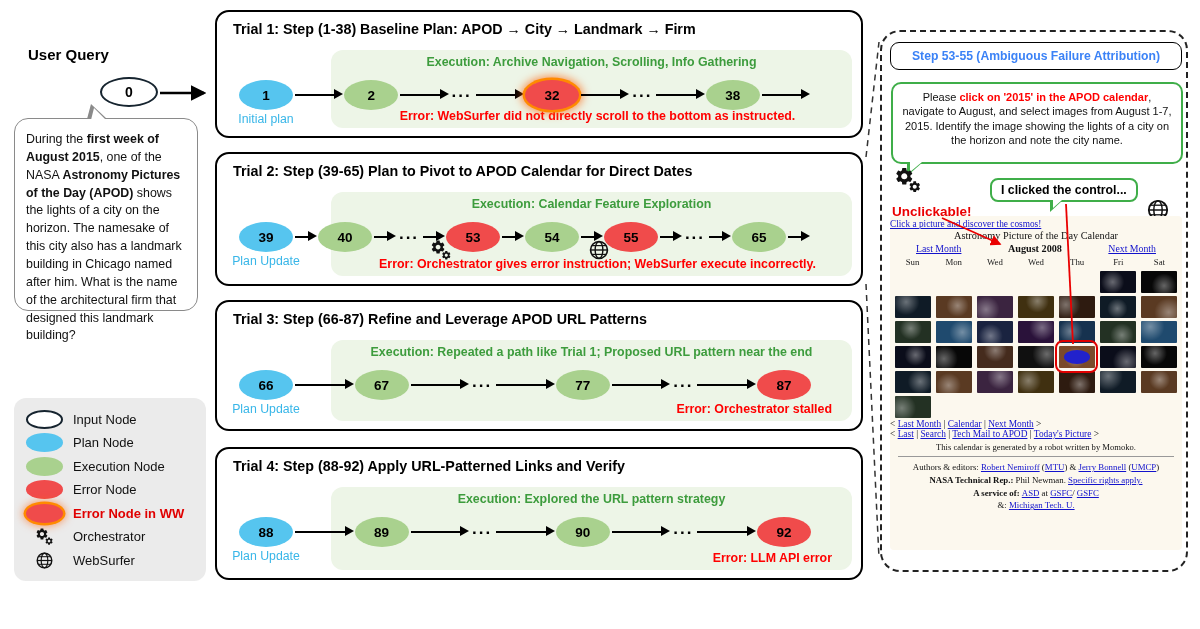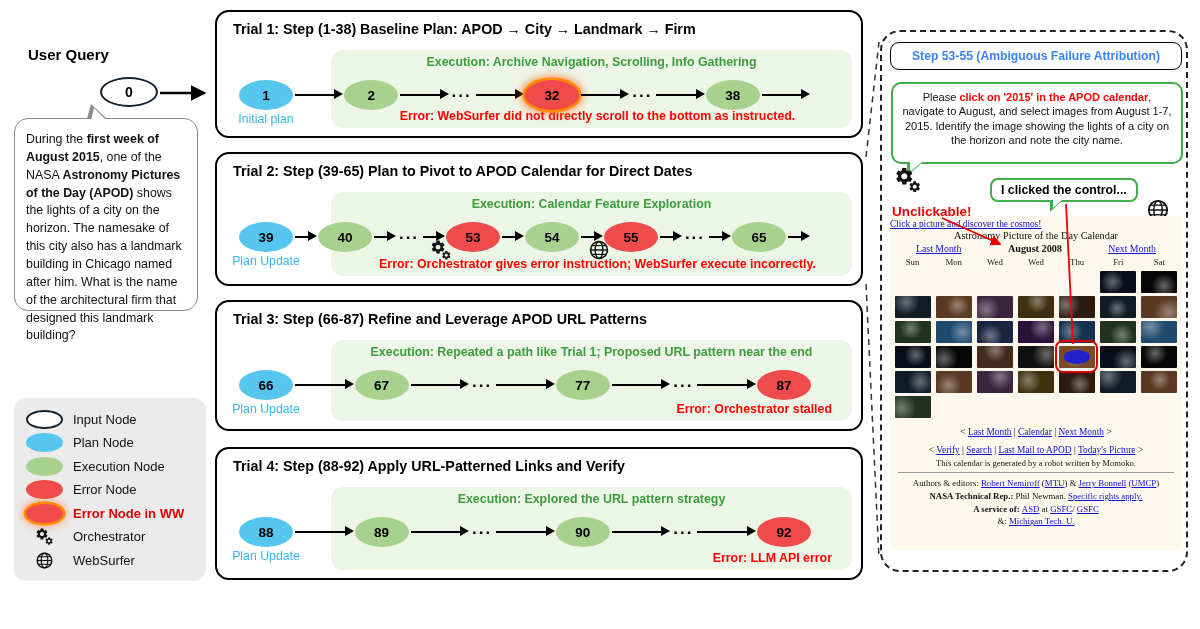--- a/index.html
+++ b/index.html
@@ -96,21 +96,21 @@
   .cal-days { display: grid; grid-template-columns: repeat(7, 1fr); text-align: center; font-size: 8.8px;
               color: #222; margin-top: 3px; padding: 0 2px; }
   .cal-grid { padding: 2px 2px 0; }
   .cal-grid-row { display: flex; height: 25px; }
   .cal-cell { width: 41px; display: flex; align-items: center; justify-content: center; position: relative; }
   .thumb { width: 36px; height: 22px; border-radius: 1px; }
   .thumb-hl-box { position: absolute; left: -1px; top: -4px; right: -1px; bottom: -4px; border: 2px solid #e00000;
                   border-radius: 8px; z-index: 3; }
   .oval { position: absolute; left: 50%; top: 50%; transform: translate(-50%,-50%); width: 26px; height: 14px;
           background: #2222cc; border-radius: 50%; z-index: 2; }
-  .cal-links { text-align: center; font-size: 9.4px; margin-top: 8px; }
+  .cal-links { font-size: 9.4px; margin-top: 0; }
   .cal-note { text-align: center; font-size: 8.6px; margin-top: 3px; }
   .cal-hr { border: none; border-top: 1px solid #999; margin: 4px 8px; }
   .cal-credit { text-align: center; font-size: 8.8px; line-height: 1.45; padding: 0 6px; }
 </style>
 </head>
 <body>
 
 <svg width="0" height="0" style="position:absolute" aria-hidden="true">
   <defs>
     <path id="gearp" fill="#111" d="M19.14 12.94c.04-.3.06-.61.06-.94 0-.32-.02-.64-.07-.94l2.03-1.58c.18-.14.23-.41.12-.61l-1.92-3.32c-.12-.22-.37-.29-.59-.22l-2.39.96c-.5-.38-1.03-.7-1.62-.94l-.36-2.54c-.04-.24-.24-.41-.48-.41h-3.84c-.24 0-.43.17-.47.41l-.36 2.54c-.59.24-1.13.57-1.62.94l-2.39-.96c-.22-.08-.47 0-.59.22L2.74 8.87c-.12.21-.08.47.12.61l2.03 1.58c-.05.3-.09.63-.09.94s.02.64.07.94l-2.03 1.58c-.18.14-.23.41-.12.61l1.92 3.32c.12.22.37.29.59.22l2.39-.96c.5.38 1.03.7 1.62.94l.36 2.54c.05.24.24.41.48.41h3.84c.24 0 .44-.17.47-.41l.36-2.54c.59-.24 1.13-.56 1.62-.94l2.39.96c.22.08.47 0 .59-.22l1.92-3.32c.12-.22.07-.47-.12-.61l-2.01-1.58zM12 15.6c-1.98 0-3.6-1.62-3.6-3.6s1.62-3.6 3.6-3.6 3.6 1.62 3.6 3.6-1.62 3.6-3.6 3.6z"></path>
@@ -478,21 +478,21 @@
             </div>
             <div class="cal-cell"></div>
             <div class="cal-cell"></div>
             <div class="cal-cell"></div>
             <div class="cal-cell"></div>
             <div class="cal-cell"></div>
             <div class="cal-cell"></div>
           </div>
         </div>
       <div class="cal-links"><span>&lt; </span><span class="link">Last Month</span><span> | </span><span class="link">Calendar</span><span> | </span><span class="link">Next Month</span><span> &gt;</span></div>
-      <div class="cal-links"><span>&lt; </span><span class="link">Verify</span><span> | </span><span class="link">Search</span><span> | </span><span class="link">Last Mail to APOD</span><span> | </span><span class="link">Today's Picture</span><span> &gt;</span></div>
+      <div class="cal-links"><span>&lt; </span><span class="link">Last</span><span> | </span><span class="link">Search</span><span> | </span><span class="link">Tech Mail to APOD</span><span> | </span><span class="link">Today's Picture</span><span> &gt;</span></div>
       <div class="cal-note">This calendar is generated by a robot written by Momoko.</div>
       <hr class="cal-hr">
       <div class="cal-credit"><span style="font-weight: normal;">Authors &amp; editors: </span><span class="link">Robert Nemiroff</span><span> (</span><span class="link">MTU</span><span>) &amp; </span><span class="link">Jerry Bonnell</span><span> (</span><span class="link">UMCP</span><span>)</span></div>
       <div class="cal-credit"><span style="font-weight: bold;">NASA Technical Rep.: </span><span>Phil Newman. </span><span class="link">Specific rights apply.</span></div>
       <div class="cal-credit"><span style="font-weight: bold;">A service of: </span><span class="link">ASD</span><span> at </span><span class="link">GSFC</span><span>/ </span><span class="link">GSFC</span></div>
       <div class="cal-credit"><span>&amp;: </span><span class="link">Michigan Tech. U.</span></div>
     </div>
   </aside>
 
   <svg class="overlay" width="1200" height="629">

